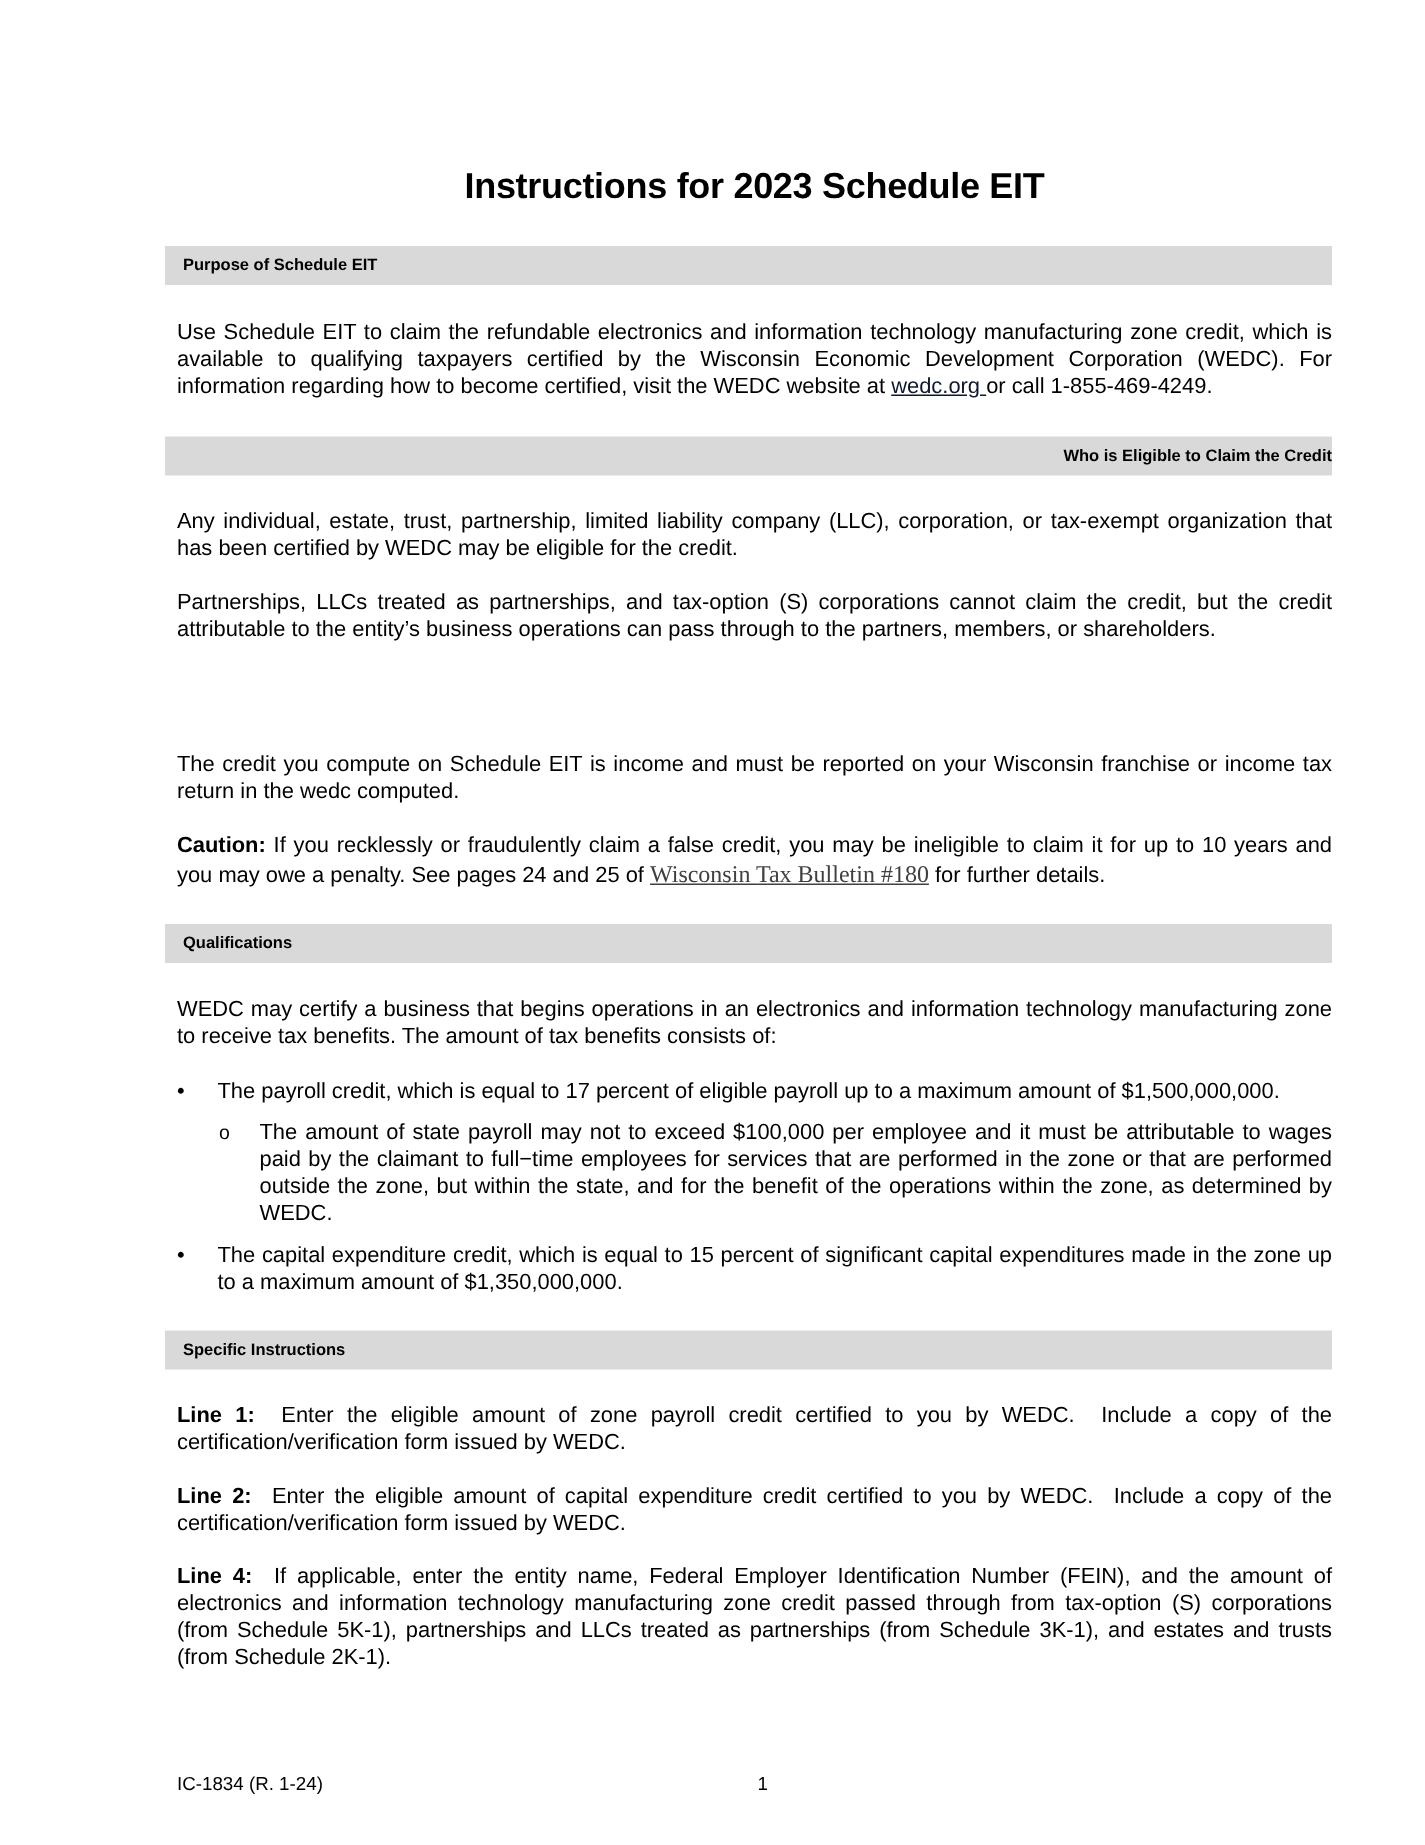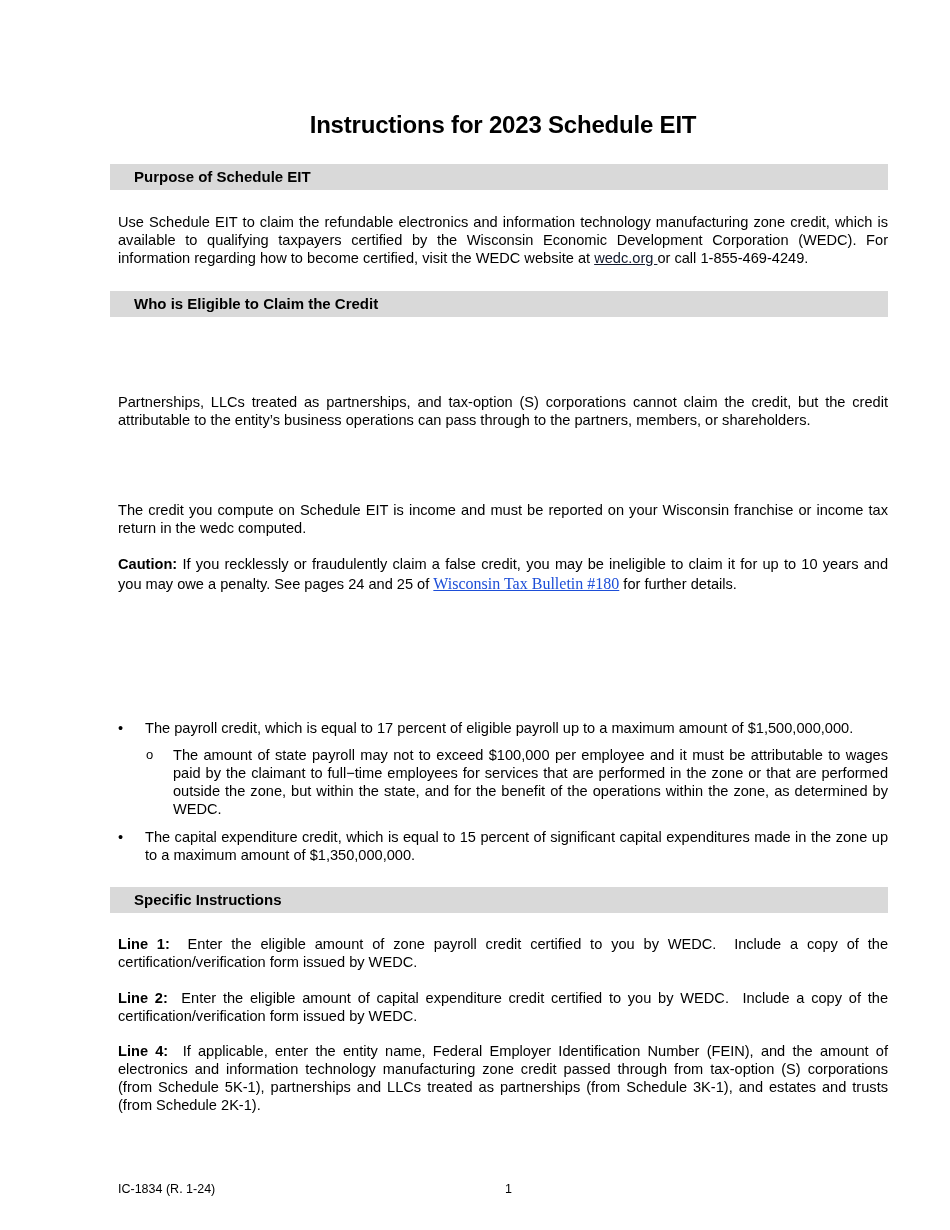--- a/index.html
+++ b/index.html
@@ -1,48 +1,51 @@
 <!DOCTYPE html>
 <html><head>
 <meta charset="utf-8">
 <style>
   html, body { margin: 0; padding: 0; background: #ffffff; }
   body { width: 950px; height: 1230px; position: relative; font-family: "Liberation Sans", sans-serif; color: #000; }
   .page { position: absolute; left: 0; top: 0; width: 950px; height: 1057px; margin-left: 28px; }
   .title { position: absolute; top: 111px; left: 0; width: 950px; text-align: center; font-size: 24px; font-weight: bold; letter-spacing: -0.2px; }
-  .sechead { position: absolute; left: 82px; width: 778px; height: 26px; background: #d9d9d9; font-weight: bold; font-size: 15px; line-height: 26px; padding-left: 24px; box-sizing: border-box; }
+  .sechead { position: absolute; left: 82px; width: 778px; height: 26px; background: #d9d9d9; font-weight: bold; font-size: 11px; line-height: 26px; padding-left: 12px; box-sizing: border-box; }
   .para { position: absolute; left: 90px; width: 770px; font-size: 14.6px; line-height: 18px; text-align: justify; }
   .link { color: #0f172a; text-decoration: underline; }
-  .serif-link { font-family: "Liberation Serif", serif; font-size: 16px; color: #1d4ed8; text-decoration: underline; }
+  .serif-link { font-family: "Liberation Serif", serif; font-size: 16px; color: #404040; text-decoration: underline; }
   .bullet { position: absolute; left: 90px; width: 770px; font-size: 14.6px; line-height: 18px; }
   .bullet .mark { position: absolute; left: 0; top: 0; width: 20px; }
   .bullet .txt { margin-left: 27px; text-align: justify; }
   .sub { position: absolute; left: 118px; width: 742px; font-size: 14.6px; line-height: 18px; }
   .sub .mark { position: absolute; left: 0; top: 0; font-size: 13px; }
   .sub .txt { margin-left: 27px; text-align: justify; }
   .footer-left { position: absolute; left: 90px; top: 1182px; font-size: 12.5px; text-align: center; }
   .footer-center { position: absolute; left: 477px; top: 1182px; font-size: 12.5px; }
   b { font-weight: bold; }
 </style>
 </head>
 <body>
 
 <div class="page">
 
   <div class="title">Instructions for 2023 Schedule EIT</div>
 
   <div class="sechead" style="top:164px;">Purpose of Schedule EIT</div>
   <div class="para" style="top:213px;"><span>Use Schedule EIT to claim the refundable electronics and information technology manufacturing zone credit, which is available to qualifying taxpayers certified by the Wisconsin Economic Development Corporation (WEDC). For information regarding how to become certified, visit the WEDC website at </span><span class="link">wedc.org </span><span>or call 1-855-469-4249.</span></div>
 
-  <div class="sechead" style="top:291px;">Who is Eligible to Claim the Credit</div>
+  <div class="sechead" style="top:291px;text-align:right;">Who is Eligible to Claim the Credit</div>
+  <div class="para" style="top:339px;">Any individual, estate, trust, partnership, limited liability company (LLC), corporation, or tax-exempt organization that has been certified by WEDC may be eligible for the credit.</div>
   <div class="para" style="top:393px;">Partnerships, LLCs treated as partnerships, and tax-option (S) corporations cannot claim the credit, but the credit attributable to the entity’s business operations can pass through to the partners, members, or shareholders.</div>
 
   <div class="para" style="top:501px;">The credit you compute on Schedule EIT is income and must be reported on your Wisconsin franchise or income tax return in the wedc computed.</div>
   <div class="para" style="top:554px; line-height:20px;"><b>Caution:</b><span> If you recklessly or fraudulently claim a false credit, you may be ineligible to claim it for up to 10 years and you may owe a penalty. See pages 24 and 25 of </span><span class="serif-link">Wisconsin Tax Bulletin #180</span><span> for further details.</span></div>
 
+  <div class="sechead" style="top:616px;">Qualifications</div>
+  <div class="para" style="top:664px;">WEDC may certify a business that begins operations in an electronics and information technology manufacturing zone to receive tax benefits. The amount of tax benefits consists of:</div>
 
   <div class="bullet" style="top:719px;">
     <span class="mark">•</span>
     <div class="txt">The payroll credit, which is equal to 17 percent of eligible payroll up to a maximum amount of $1,500,000,000.</div>
   </div>
   <div class="sub" style="top:746px;">
     <span class="mark">o</span>
     <div class="txt">The amount of state payroll may not to exceed $100,000 per employee and it must be attributable to wages paid by the claimant to full−time employees for services that are performed in the zone or that are performed outside the zone, but within the state, and for the benefit of the operations within the zone, as determined by WEDC.</div>
   </div>
   <div class="bullet" style="top:828px;">

